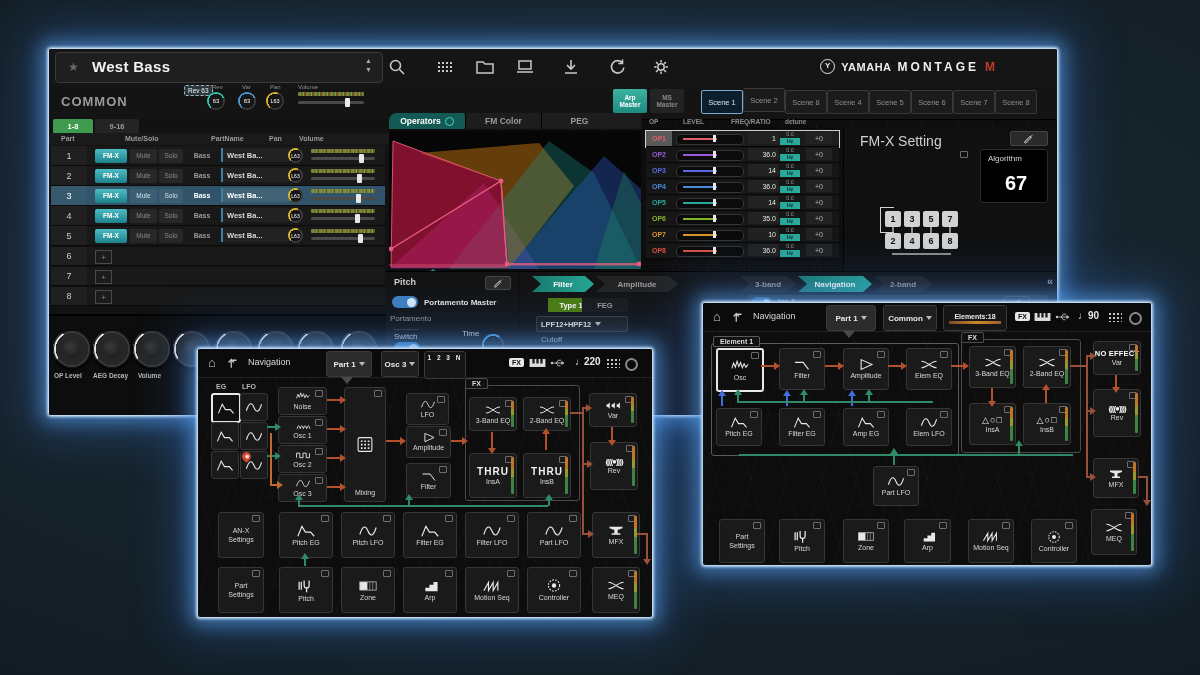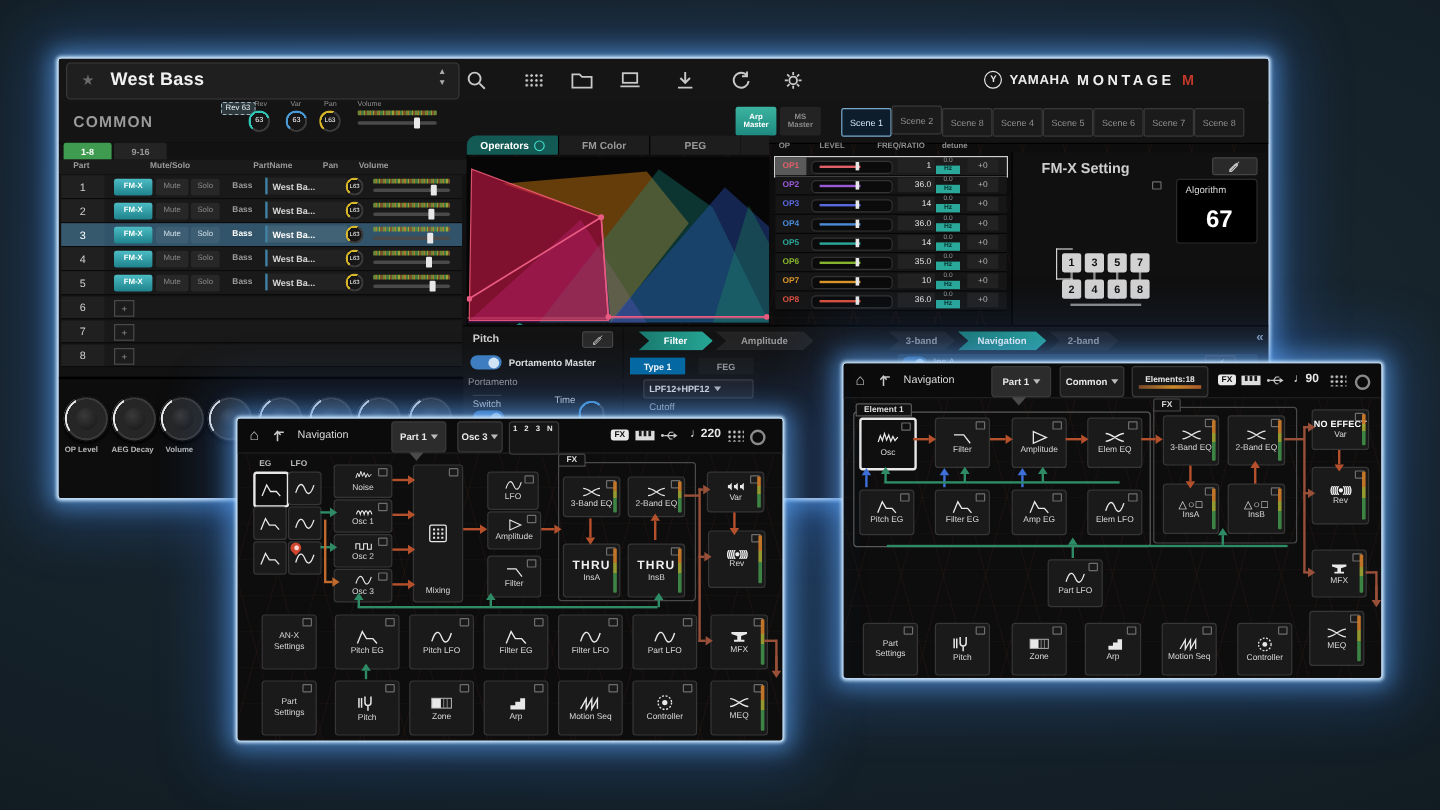--- a/index.html
+++ b/index.html
@@ -530,21 +530,21 @@
           <i style="background:#d85040"></i>
           <b></b>
         </span>
     <span class="fcell">36.0</span>
     <span class="hz0">0.0</span>
     <span class="hzu">Hz</span>
     <span class="dcell">+0</span>
   </div>
 
   <div class="fmxpanel">
-    <span class="txt" style="left:24px;top:6px;color:#cfcfcf;font-size:12px;font-weight:bold">FM-X Setting</span>
+    <span class="txt" style="left:16px;top:6px;color:#cfcfcf;font-size:14px;font-weight:normal">FM-X Setting</span>
     <span class="abs" style="right:8px;top:4px;width:36px;height:13px;background:#2a2a2a;border:1px solid #444;border-radius:2px;display:flex;align-items:center;justify-content:center">
           <svg class="ic" width="12" height="12" viewBox="0 0 20 20">
             <use href="#s-pencil"></use>
           </svg>
         </span>
     <span class="pop" style="left:116px;top:24px;right:auto"></span>
     <div class="algobox" style="left:136px;top:22px;width:66px;height:52px">
       <span class="txt" style="left:7px;top:4px;font-size:8px;color:#d8d8d8">Algorithm</span>
       <span class="txt" style="left:24px;top:22px;font-size:20px;font-weight:bold">67</span>
     </div>
@@ -585,21 +585,21 @@
     <span class="knob" style="left:96px;top:62px;width:22px;height:22px;background:radial-gradient(circle,#141414 0 58%,transparent 59%),conic-gradient(from 220deg,#4a9ad8 0 180deg,#3a3a3a 180deg)"></span>
   </div>
 
   <div class="panel" style="left:471px;top:222px;width:184px;bottom:0">
     <span class="atab on" style="left:12px;top:4px;width:62px">
           <span>Filter</span>
         </span>
     <span class="atab" style="left:76px;top:4px;width:82px">
           <span>Amplitude</span>
         </span>
-    <span class="stab" style="left:5px;top:26px;width:46px;background:#0369a1;color:#fff">Type 1</span>
+    <span class="stab" style="left:28px;top:26px;width:46px;background:#4d7c0f;color:#fff">Type 1</span>
     <span class="stab" style="left:62px;top:26px;width:46px;background:#1a1a1a;color:#9a9a9a">FEG</span>
     <span class="drop" style="left:16px;top:44px;width:82px">
           <span>LPF12+HPF12</span>
           <i class="caret" style="margin-left:4px"></i>
         </span>
     <span class="txt" style="left:21px;top:63px;color:#b8b8b8;font-size:8px">Cutoff</span>
   </div>
 
   <div class="panel" style="left:655px;top:222px;right:0;bottom:0">
     <span class="atab" style="left:36px;top:4px;width:56px;background:#1f1f1f">

